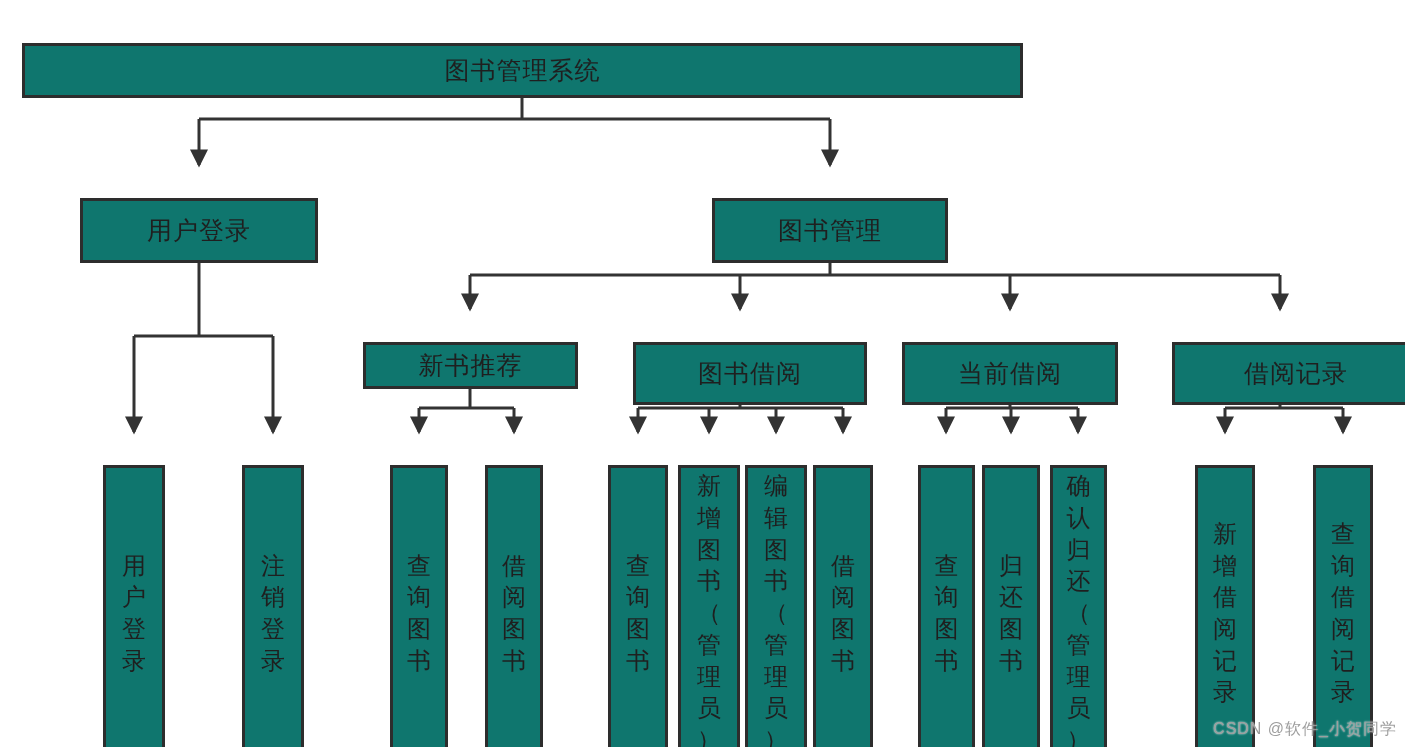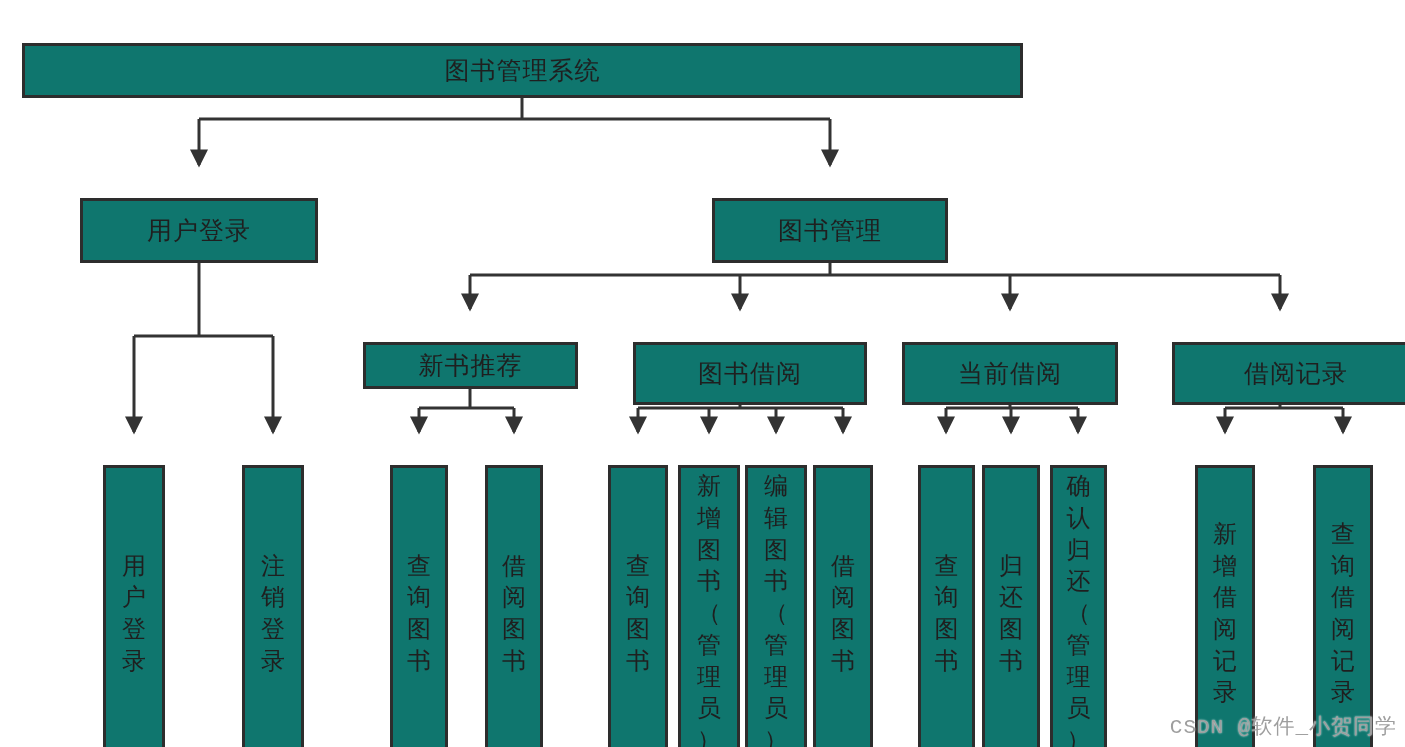--- a/index.html
+++ b/index.html
@@ -22,22 +22,22 @@
     border:3px solid var(--border-color);
     display:flex;align-items:center;justify-content:center;margin-top:30px;
   }
   .hlabel{font-size:25px;letter-spacing:1px;white-space:nowrap;}
   .vlabel{
     width:1.15em;font-size:24px;line-height:1.32;
     text-align:center;word-break:break-all;overflow-wrap:anywhere;font-family:Liberation Mono, monospace;
   }
   #watermark{
     position:absolute;right:8px;bottom:7px;
-    font-size:21px;color:var(--wm-color);letter-spacing:1px;
-    text-shadow:0 0 2px #ffffff;white-space:nowrap;font-family:Liberation Mono, monospace;
+    font-size:16px;color:var(--wm-color);letter-spacing:1px;
+    text-shadow:0 0 2px #ffffff;white-space:nowrap;
   }
 </style>
 </head>
 <body>
 
 <div id="stage">
 
   <svg id="wires" width="1405" height="747" viewBox="0 0 1405 747" xmlns="http://www.w3.org/2000/svg">
     <defs>
       <marker id="arw" markerWidth="7" markerHeight="7" refX="5.2" refY="3" orient="auto">

